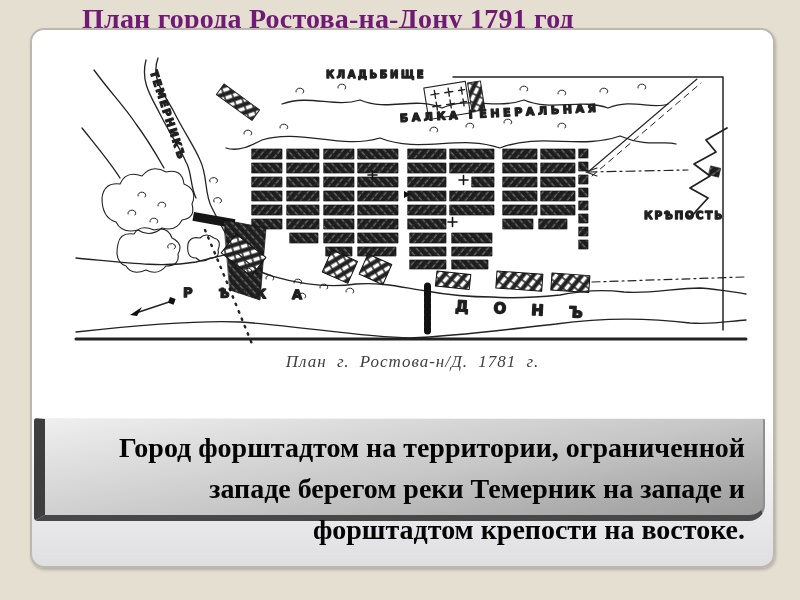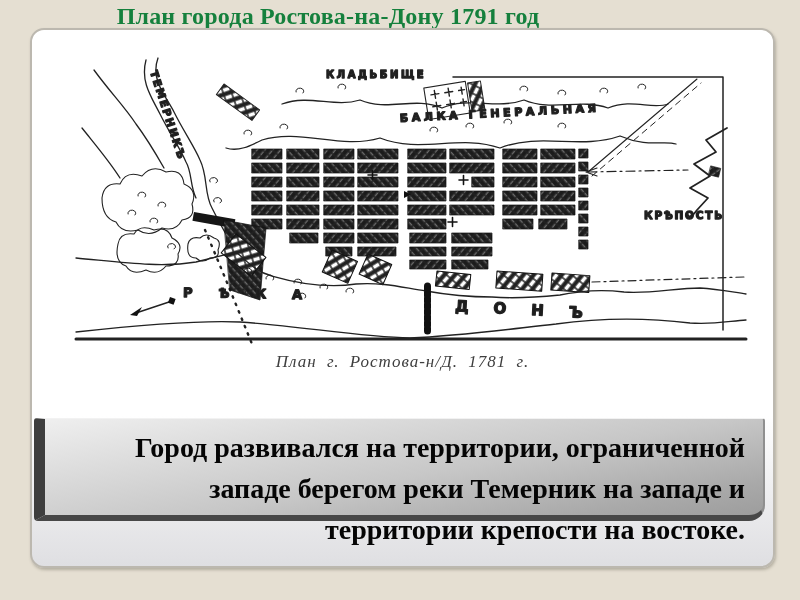--- a/index.html
+++ b/index.html
@@ -2,31 +2,31 @@
 <html><head>
 <meta charset="utf-8">
 <style>
   html,body{margin:0;padding:0;background:#888;}
   #slide{
     position:relative;width:800px;height:600px;overflow:hidden;
     background:#e5dfd2;font-family:"Liberation Serif","DejaVu Serif",serif;
   }
   #slide-title{
     position:absolute;top:3px;left:0;width:656px;text-align:center;
-    font-size:24px;font-weight:700;color:#15803d;letter-spacing:.2px;
+    font-size:28px;font-weight:700;color:#701a75;letter-spacing:.2px;
   }
   #map-panel{
     position:absolute;left:30px;top:28px;width:741px;height:536px;
     border:2px solid #bcb8af;border-radius:14px;
     background:linear-gradient(180deg,#ffffff 0%,#ffffff 72%,#ececee 88%,#dfdfe2 100%);
     box-shadow:1px 2px 3px rgba(110,105,90,.4);
   }
   #map-svg{position:absolute;left:40px;top:50px;width:716px;height:306px;}
   #map-caption{
-    position:absolute;left:24px;top:352px;width:757px;text-align:center;
+    position:absolute;left:34px;top:352px;width:757px;text-align:center;
     font-style:italic;font-size:17px;color:#3f3f3f;letter-spacing:1px;word-spacing:5px;
   }
   #footer-box{
     position:absolute;left:34px;top:418px;width:718px;height:96px;
     border-top:1px solid #f2f2f2;
     border-left:11px solid #3e3e3e;
     border-bottom:6px solid #474747;
     border-right:2px solid #8f8f8f;
     border-radius:3px 3px 16px 4px;
     background:linear-gradient(170deg,#efefef 0%,#d9d9d9 30%,#c7c7c7 55%,#a9a9a9 85%,#9d9d9d 100%);
@@ -201,19 +201,19 @@
       <text class="map-label" x="644" y="219" font-size="10.5" letter-spacing="1.8">КРѢПОСТЬ</text>
       <text class="map-label" x="183" y="297" font-size="13" letter-spacing="26" transform="rotate(1 183 297)">РѢКА</text>
       <text class="map-label" x="455" y="311" font-size="15" letter-spacing="25" transform="rotate(3 455 311)">ДОНЪ</text>
     </g>
   </svg>
 
   <div id="map-caption">План г. Ростова-н/Д. 1781 г.</div>
 
   <div id="footer-box">
     <div id="footer-text">
-      <div class="footer-line">Город развивался на территории, ограниченной</div>
+      <div class="footer-line">Город форштадтом на территории, ограниченной</div>
       <div class="footer-line">западе берегом реки Темерник на западе и</div>
-      <div class="footer-line">территории крепости на востоке.</div>
+      <div class="footer-line">форштадтом крепости на востоке.</div>
     </div>
   </div>
 
 </div>
 
 </body></html>

